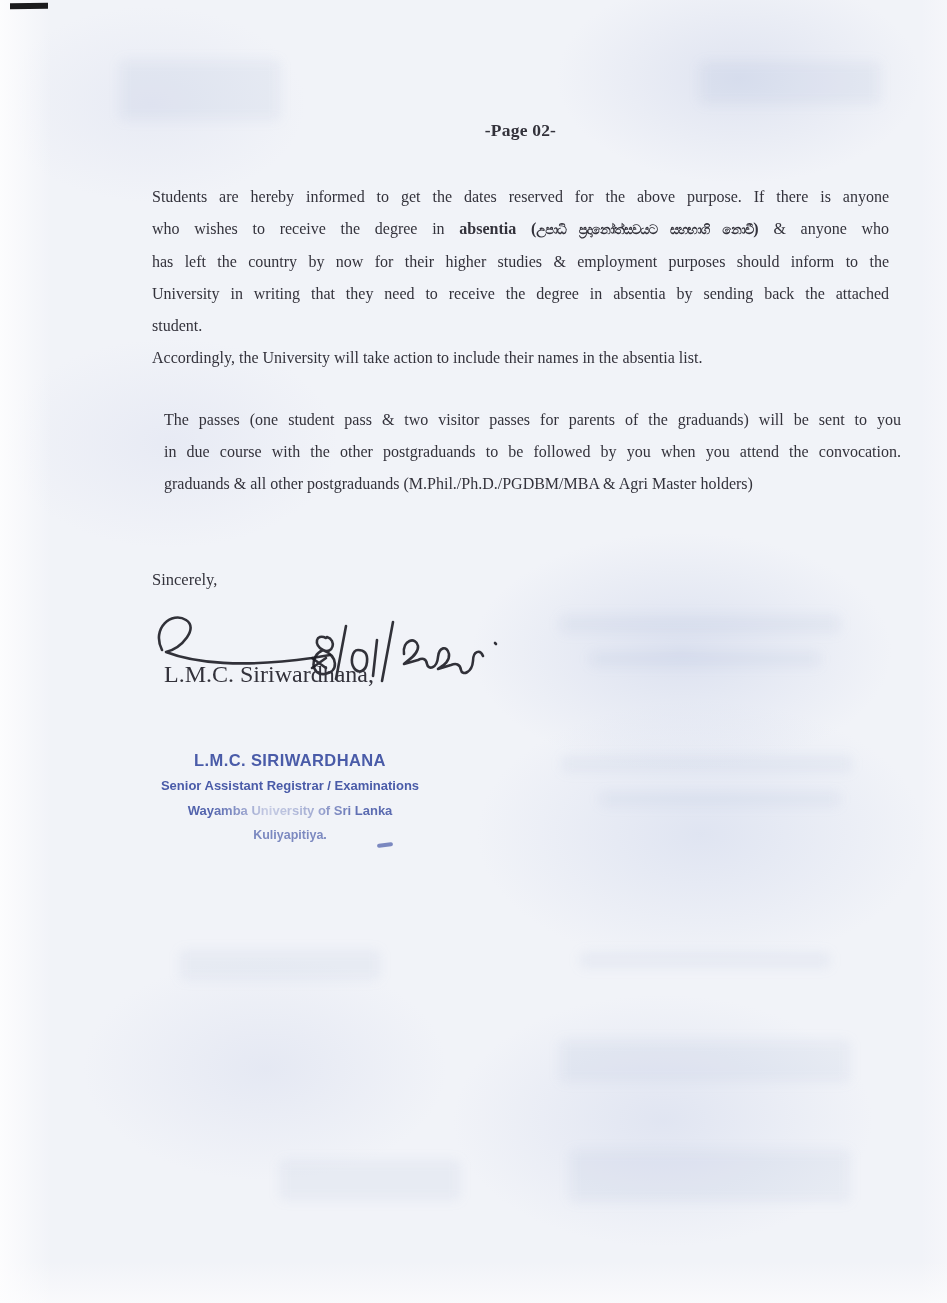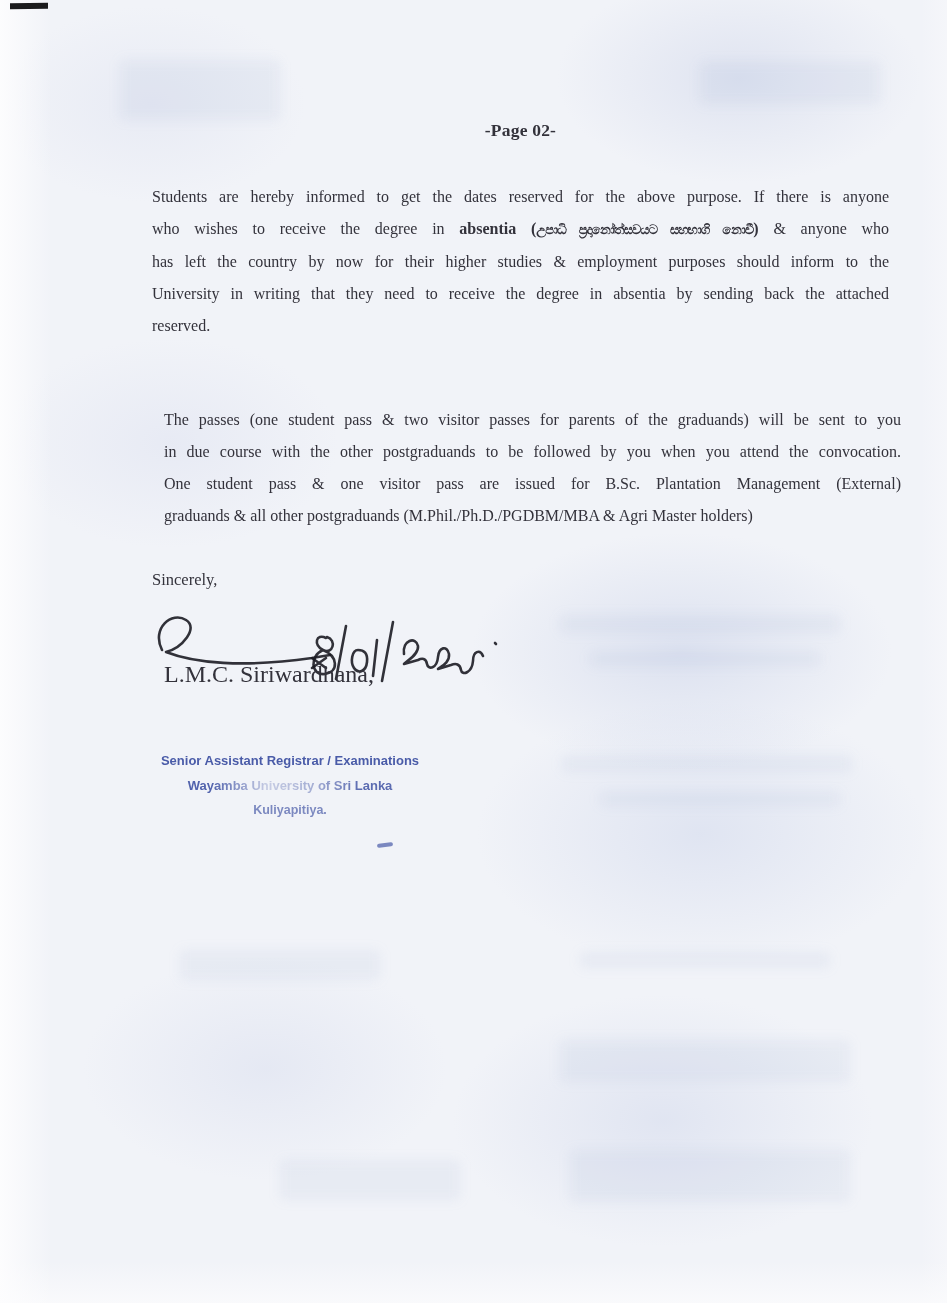--- a/index.html
+++ b/index.html
@@ -78,27 +78,27 @@
   <div class="ghost" style="left:180px;top:950px;width:200px;height:30px;"></div>
   <div class="ghost" style="left:280px;top:1160px;width:180px;height:40px;"></div>
 
   <div class="page-label">-Page 02-</div>
 
   <div class="para" id="para1">
       <div class="line just">Students are hereby informed to get the dates reserved for the above purpose. If there is anyone</div>
       <div class="line just">who wishes to receive the degree in <b>absentia (<span class="sinhala">උපාධි ප්‍රදානෝත්සවයට සහභාගි නොවී</span>)</b> &amp; anyone who</div>
       <div class="line just">has left the country by now for their higher studies &amp; employment purposes should inform to the</div>
       <div class="line just">University in writing that they need to receive the degree in absentia by sending back the attached</div>
-      <div class="line">reserved.</div>
+      <div class="line">student.</div>
+      <div class="line">Accordingly, the University will take action to include their names in the absentia list.</div>
     </div>
 
   <div class="para" id="para2">
       <div class="line just">The passes (one student pass &amp; two visitor passes for parents of the graduands) will be sent to you</div>
       <div class="line just">in due course with the other postgraduands to be followed by you when you attend the convocation.</div>
-      <div class="line just">One student pass &amp; one visitor pass are issued for B.Sc. Plantation Management (External)</div>
       <div class="line">graduands &amp; all other postgraduands (M.Phil./Ph.D./PGDBM/MBA &amp; Agri Master holders)</div>
     </div>
 
   <div class="salutation">Sincerely,</div>
 
   <svg class="signature" viewBox="0 0 360 84" aria-hidden="false">
     <title>18/01/2022</title>
 
     <path d="M16,44 C5,22 26,5 40,14 C53,22 36,42 20,46 C48,57 96,62 166,52 C172,51 178,50 184,49"></path>
 
@@ -115,20 +115,21 @@
     <path d="M247,16 L236,75"></path>
 
     <path d="M258,48 C256,34 270,30 272,40 C273,48 262,54 258,58 L272,54 C276,52 280,52 281,58 C282,64 291,63 292,51 C293,41 301,39 303,48 C304,56 296,60 292,63 L305,59 C310,57 314,58 315,64 C316,70 326,67 327,55 C327,45 334,43 337,50"></path>
 
     <path d="M349,37 L350,38"></path>
   </svg>
 
   <div class="sig-name">L.M.C. Siriwardhana,</div>
 
   <div class="stamp">
+    <div class="stamp-name">L.M.C. SIRIWARDHANA</div>
     <div class="stamp-title">Senior Assistant Registrar / Examinations</div>
     <div class="stamp-inst">Wayamba University of Sri Lanka</div>
     <div class="stamp-city">Kuliyapitiya.</div>
   </div>
 
   <div class="smudge"></div>
 
 </div>
 
 </body></html>

